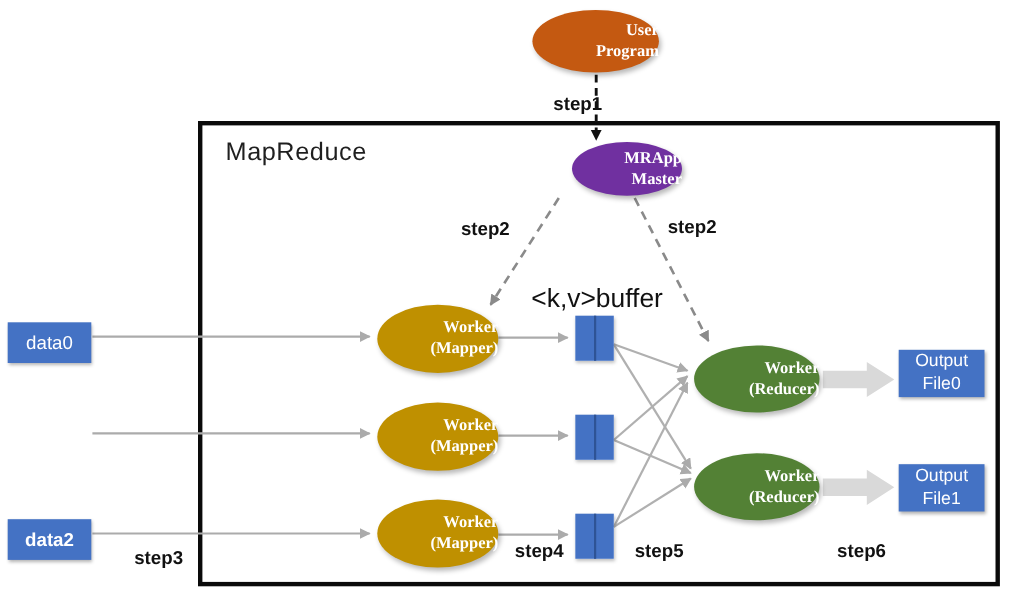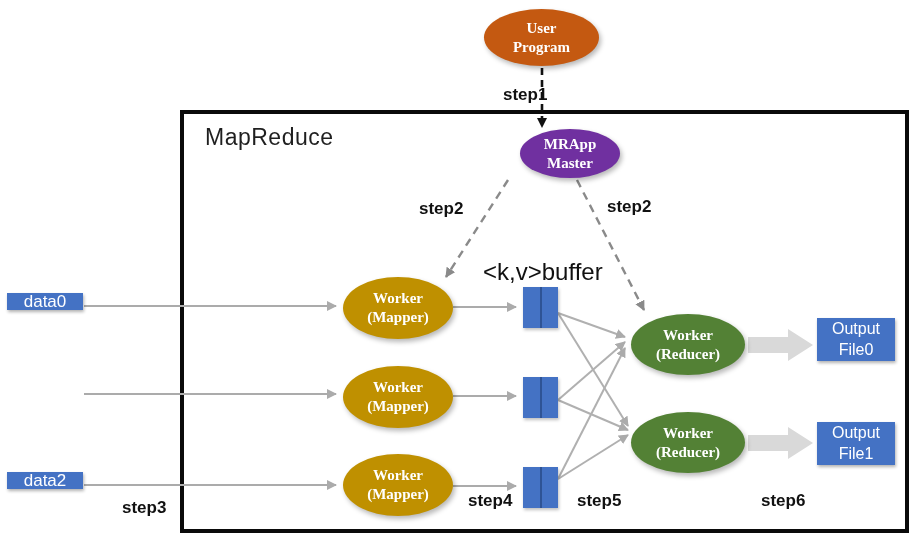--- a/index.html
+++ b/index.html
@@ -7,37 +7,37 @@
     position:relative;width:924px;height:547px;background:#ffffff;overflow:hidden;
     font-family:"Liberation Sans",sans-serif;
   }
   .mr-box{
     position:absolute;left:180px;top:110px;width:729px;height:423px;
     box-sizing:border-box;border:4px solid #0a0a0a;z-index:1;background:transparent;
   }
   #connectors{position:absolute;left:0;top:0;width:924px;height:547px;z-index:2;pointer-events:none;}
   .ellipse{
     position:absolute;border-radius:50%;display:flex;flex-direction:column;
-    align-items:center;justify-content:center;color:#ffffff;text-align:center;
+    align-items:flex-end;justify-content:center;color:#ffffff;text-align:center;
     font-family:"Liberation Serif",serif;font-weight:bold;font-size:15px;line-height:1.25;
     box-shadow:2px 3px 5px rgba(0,0,0,0.28);z-index:3;
   }
   .node-user{left:484px;top:9px;width:115px;height:57px;background:#C45911;}
   .node-master{left:520px;top:129px;width:100px;height:49px;background:#7030A0;}
   .node-mapper{width:110px;height:62px;background:#BF9000;left:343px;}
   .node-reducer{width:114px;height:61px;background:#538135;left:631px;}
   .mapper-1{top:277px;}.mapper-2{top:366px;}.mapper-3{top:454px;}
   .reducer-1{top:314px;}.reducer-2{top:412px;}
   .bluebox{
     position:absolute;background:#4472C4;color:#ffffff;display:flex;flex-direction:column;
     align-items:center;justify-content:center;text-align:center;z-index:3;
     box-shadow:1px 2px 3px rgba(0,0,0,0.3);
   }
-  .databox{left:7px;width:76px;height:17px;font-size:17px;}
-  .data-0{top:293px;}.data-1{top:380px;}.data-2{top:472px;}
+  .databox{left:7px;width:76px;height:37px;font-size:17px;}
+  .data-0{top:293px;}.data-1{top:380px;}.data-2{top:472px;font-weight:bold;}
   .outbox{left:817px;width:78px;height:43px;font-size:16px;line-height:1.3;}
   .out-0{top:318px;}.out-1{top:422px;}
   .buffer{
     position:absolute;left:523px;width:35px;height:41px;display:flex;z-index:3;
     box-shadow:1px 2px 3px rgba(0,0,0,0.25);
   }
   .buffer-1{top:287px;}.buffer-2{top:377px;}.buffer-3{top:467px;}
   .buffer-cell{flex:1;background:#4472C4;}
   .buffer-cell + .buffer-cell{border-left:2px solid #2E5395;}
   .label{position:absolute;color:#111111;z-index:4;white-space:nowrap;}

